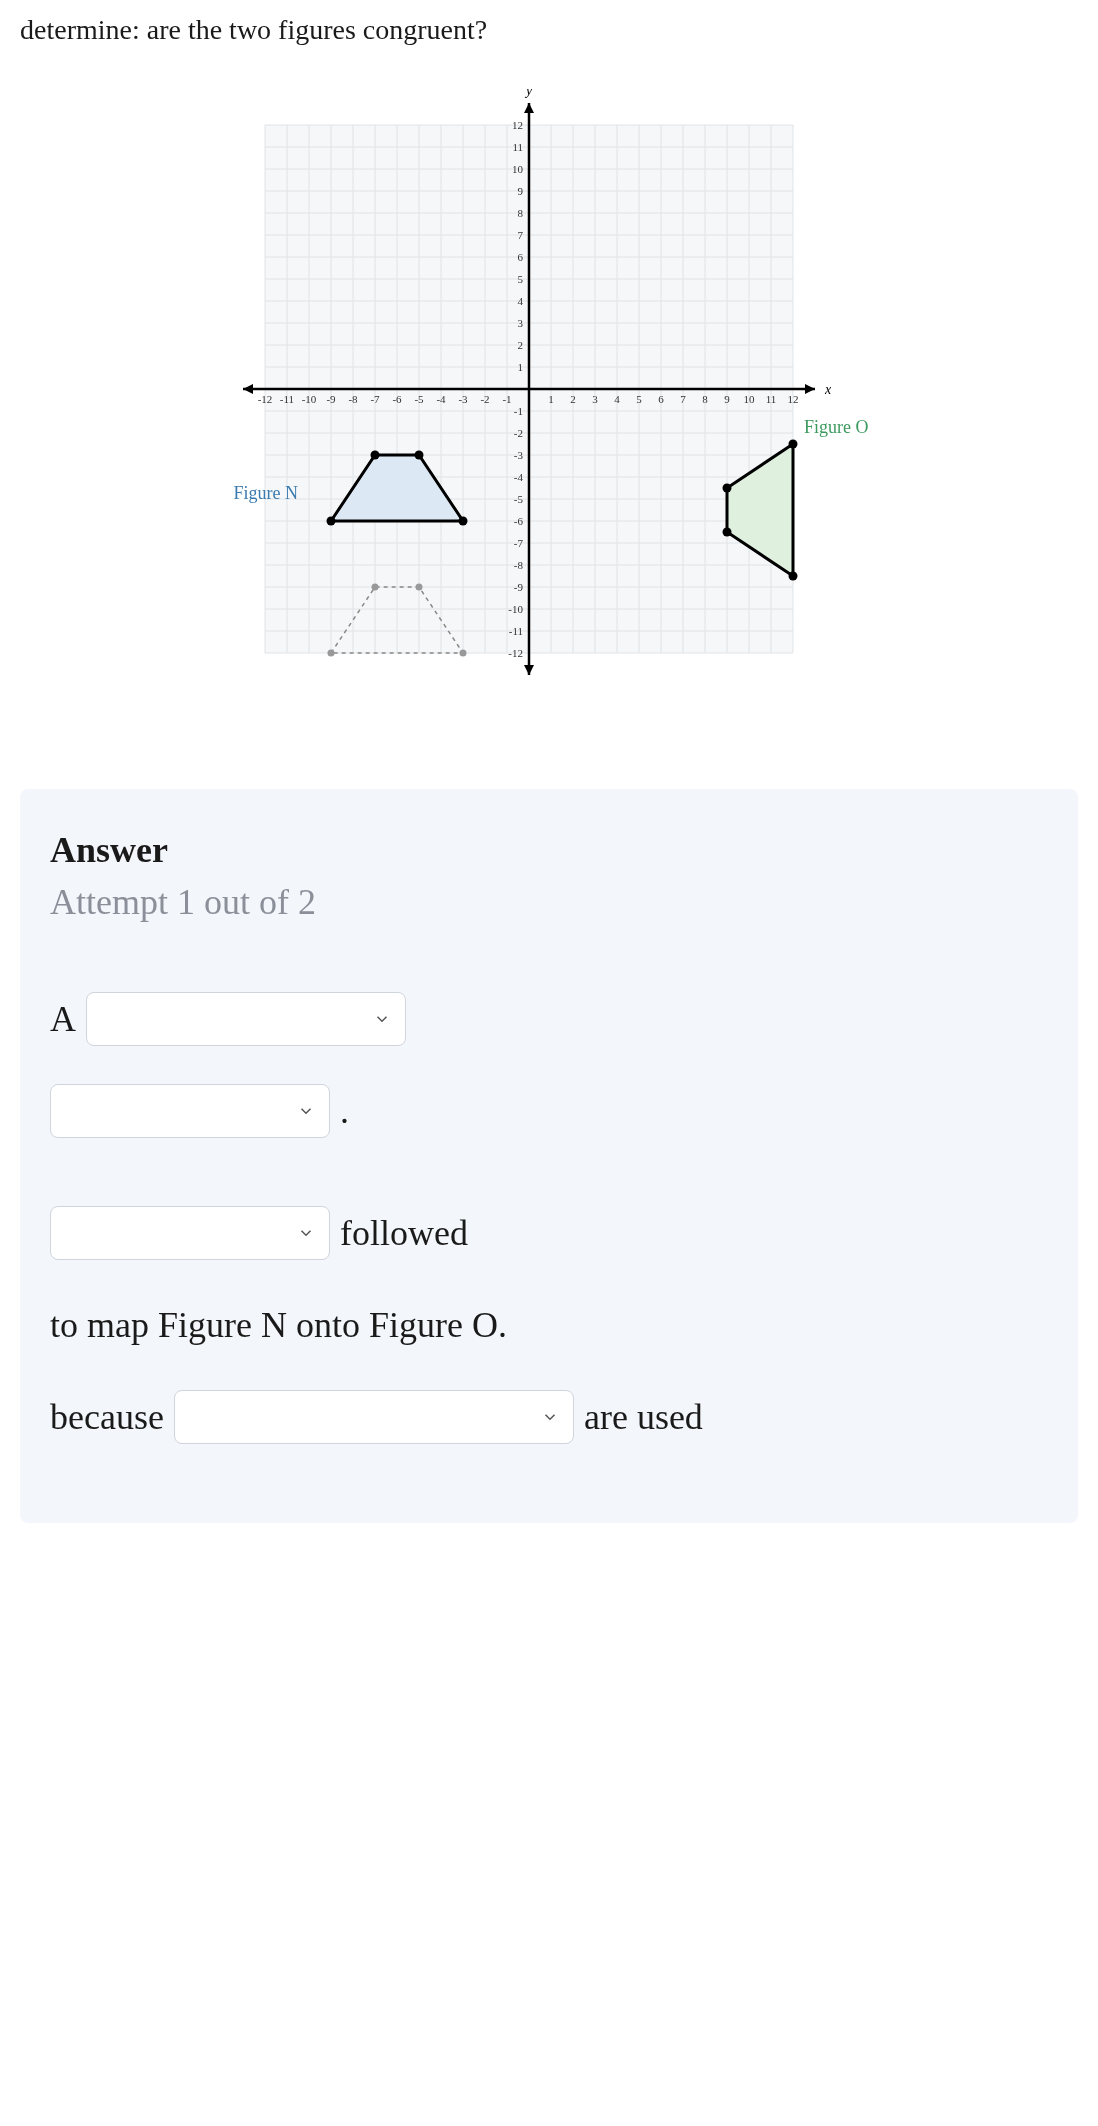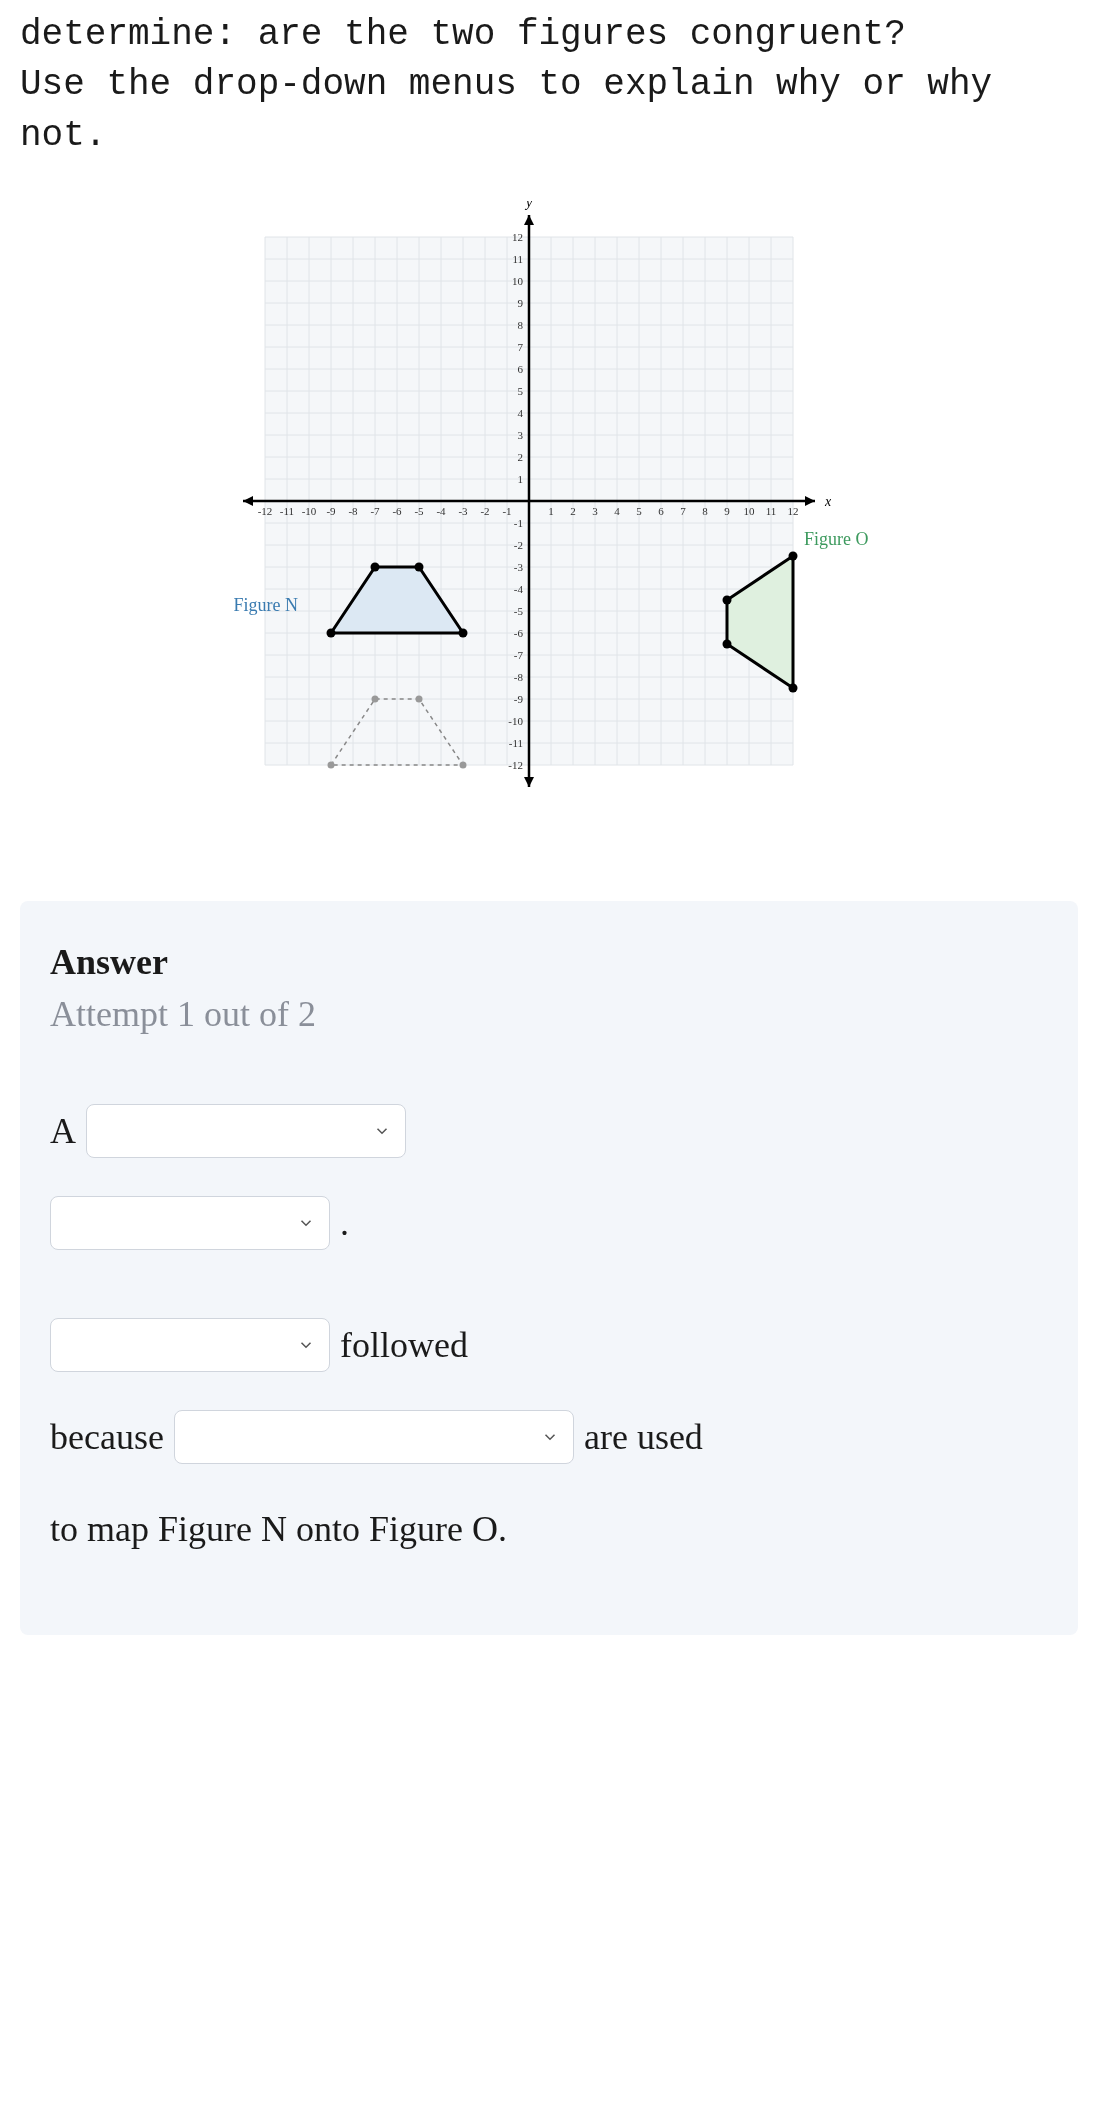--- a/index.html
+++ b/index.html
@@ -2,25 +2,24 @@
 <html><head>
   <meta charset="utf-8">
   <style>
     * { box-sizing: border-box; margin: 0; padding: 0; }
     body {
       font-family: Georgia, 'Times New Roman', serif;
       background: #fff;
       padding: 10px 20px;
     }
     .question-text {
-      font-size: 36px;
+      font-size: 28px;
       line-height: 1.4;
       color: #1a1a1a;
       margin-bottom: 30px;
-      font-family: Liberation Mono, monospace;
     }
     .chart-container {
       display: flex;
       justify-content: center;
       margin: 40px 0 60px 0;
     }
     svg { display: block; }
     .answer-box {
       background: #f3f6fa;
       border-radius: 8px;
@@ -69,21 +68,20 @@
       stroke: #555;
       stroke-width: 2;
       fill: none;
     }
   </style>
 </head>
 <body>
 
 <div class="question-text">
   <span>determine: are the two figures congruent?</span><br>
-  <span>Use the drop-down menus to explain why or why not.</span>
 </div>
 
 <div class="chart-container">
   <svg id="chart-svg" width="760" height="640" viewBox="0 0 760 640">
       <rect x="96" y="36" width="528" height="528" fill="#f5f7f9"></rect>
       <line x1="96" y1="564" x2="96" y2="36" stroke="#e0e4e8" stroke-width="1"></line>
       <line x1="96" y1="564" x2="624" y2="564" stroke="#e0e4e8" stroke-width="1"></line>
       <line x1="118" y1="564" x2="118" y2="36" stroke="#e0e4e8" stroke-width="1"></line>
       <line x1="96" y1="542" x2="624" y2="542" stroke="#e0e4e8" stroke-width="1"></line>
       <line x1="140" y1="564" x2="140" y2="36" stroke="#e0e4e8" stroke-width="1"></line>
@@ -231,24 +229,24 @@
 
   <div class="answer-line">
     <span class="dropdown dropdown-sm">
       <svg class="chevron" viewBox="0 0 24 24">
           <polyline points="6 9 12 15 18 9"></polyline>
         </svg>
     </span>
     <span>followed</span>
   </div>
   <div class="answer-line">
+    <span>to map Figure N onto Figure O.</span>
+  </div>
+  <div class="answer-line">
     <span>because</span>
     <span class="dropdown dropdown-lg">
       <svg class="chevron" viewBox="0 0 24 24">
           <polyline points="6 9 12 15 18 9"></polyline>
         </svg>
     </span>
     <span>are used</span>
   </div>
-  <div class="answer-line">
-    <span>to map Figure N onto Figure O.</span>
-  </div>
 </div>
 
 </body></html>

